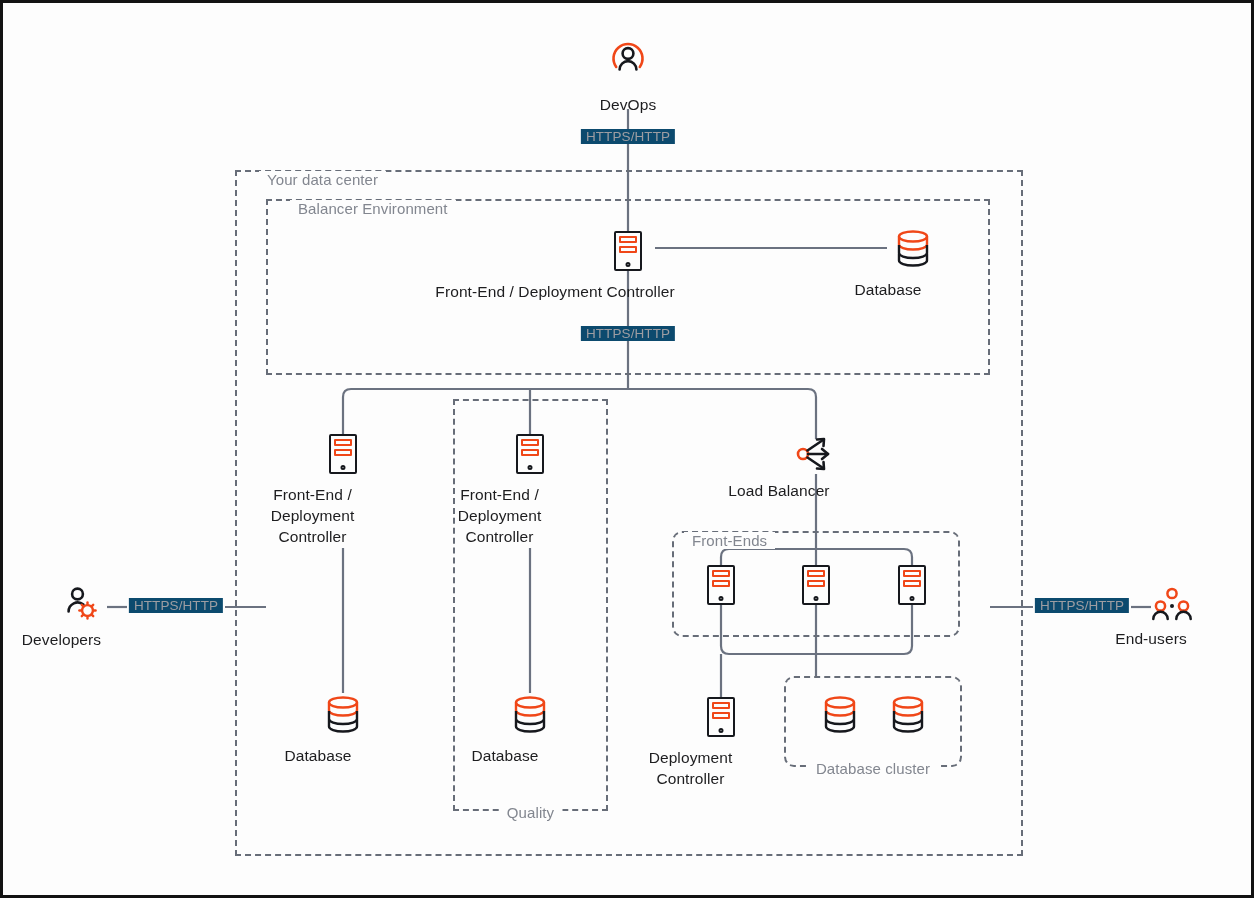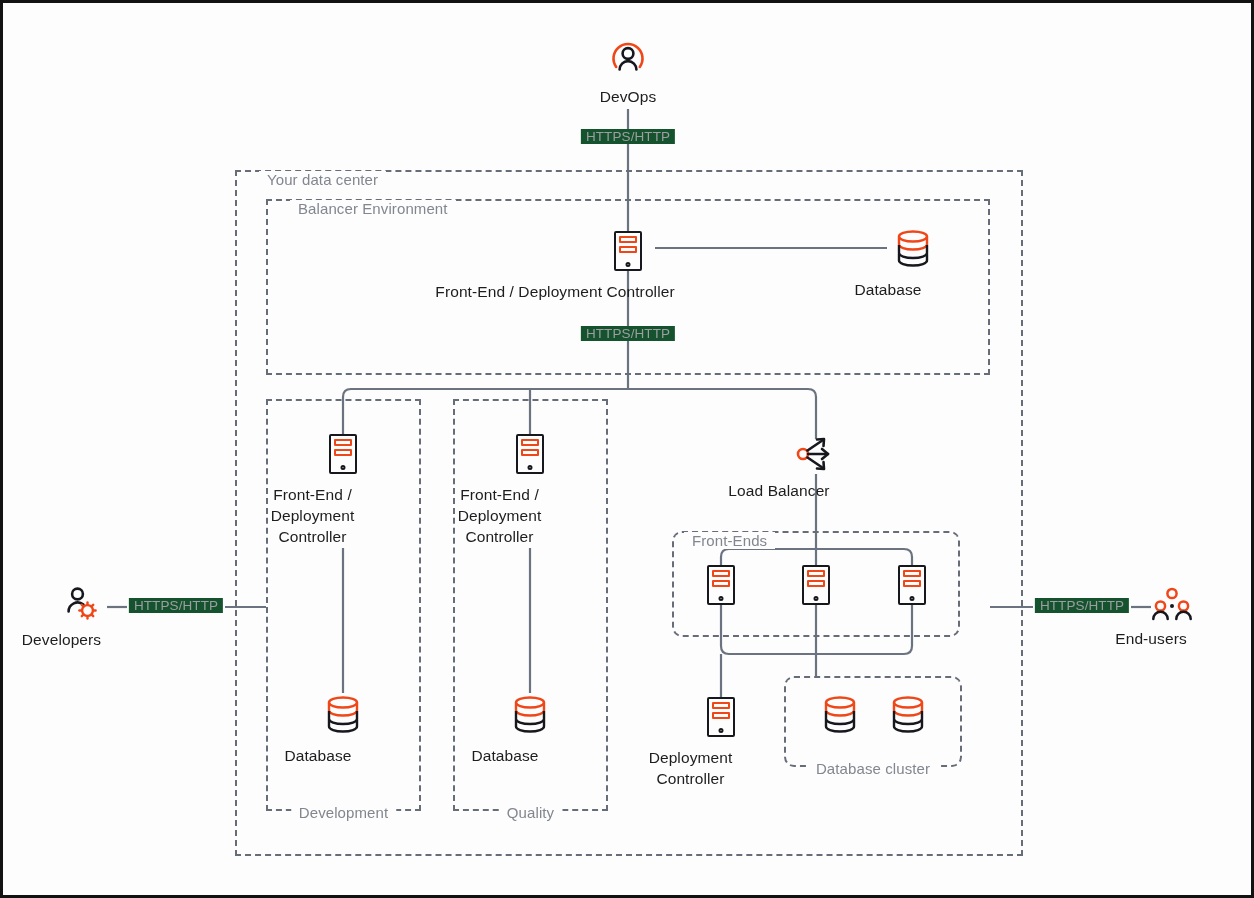--- a/index.html
+++ b/index.html
@@ -39,21 +39,21 @@
     text-align: center;
     line-height: 21px;
     white-space: pre-line;
     margin-top: 6px;
     letter-spacing: 0.1px;
   }
   .wire-label {
     position: absolute;
     font-size: 13.5px;
     color: #9d9da2;
-    background: #14532d;
+    background: #0c4a6e;
     padding: 0 5px;
     white-space: nowrap;
     letter-spacing: 0.1px;
   }
   .group {
     position: absolute;
     border: 2px dashed #676d78;
   }
   .group-label {
     position: absolute;
@@ -143,23 +143,20 @@
     </svg>
 
     <div class="group" style="left:232px; top:167px; width:788px; height:686px;">
       <span class="group-label gl-topleft">Your data center</span>
     </div>
 
     <div class="group" style="left:263px; top:196px; width:724px; height:176px;">
       <span class="group-label gl-topleft">Balancer Environment</span>
     </div>
 
-    <div class="group" style="left:263px; top:396px; width:155px; height:412px;">
-      <span class="group-label gl-bottom">Development</span>
-    </div>
 
     <div class="group" style="left:450px; top:396px; width:155px; height:412px;">
       <span class="group-label gl-bottom">Quality</span>
     </div>
 
 
     <div class="group" style="left:669px; top:528px; width:288px; height:106px; border-radius:10px;">
       <span class="group-label gl-topleft" style="left:10px;">Front-Ends</span>
     </div>
 
@@ -168,21 +165,21 @@
     </div>
 
     <div class="node" style="left:604px; top:33px; width:42px;">
       <span class="icon ic-devops">
         <svg viewBox="0 0 42 42" width="42" height="42" xmlns="http://www.w3.org/2000/svg">
           <path d="M 9.2 31 A 14.5 14.5 0 1 1 32.8 31" fill="none" stroke="#f04718" stroke-width="2.6" stroke-linecap="round"></path>
           <circle cx="21" cy="17.5" r="5.4" fill="none" stroke="#16181d" stroke-width="2.6"></circle>
           <path d="M 12.6 33.5 a 8.4 8.4 0 0 1 16.8 0" fill="none" stroke="#16181d" stroke-width="2.6" stroke-linecap="round"></path>
         </svg>
       </span>
-      <span class="node-label" style="margin-top:8px;">DevOps</span>
+      <span class="node-label" style="margin-top:16px;">DevOps</span>
     </div>
 
     <div class="node" style="left:60px; top:582px; width:38px;">
       <span class="icon ic-dev">
         <svg viewBox="0 0 38 38" width="38" height="38" xmlns="http://www.w3.org/2000/svg">
           <circle cx="14.5" cy="9" r="5.4" fill="none" stroke="#16181d" stroke-width="2.6"></circle>
           <path d="M 5.6 26.5 a 9 9 0 0 1 14.8 -6.9" fill="none" stroke="#16181d" stroke-width="2.6" stroke-linecap="round"></path>
           <g stroke="#f04718" stroke-width="2.4" fill="none" stroke-linecap="round">
             <circle cx="24.5" cy="25.5" r="5.4"></circle>
             <line x1="24.5" y1="17.4" x2="24.5" y2="19.3"></line>

